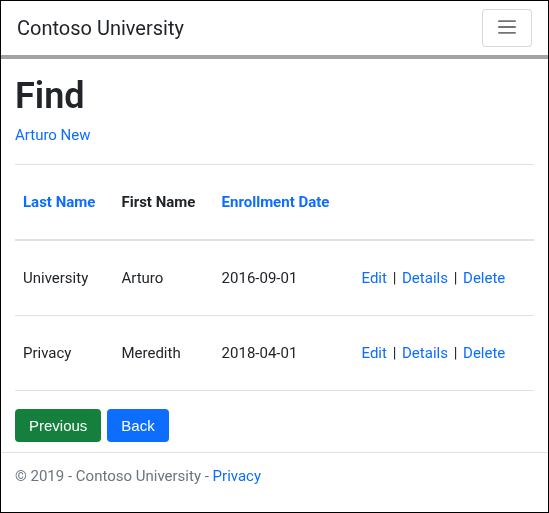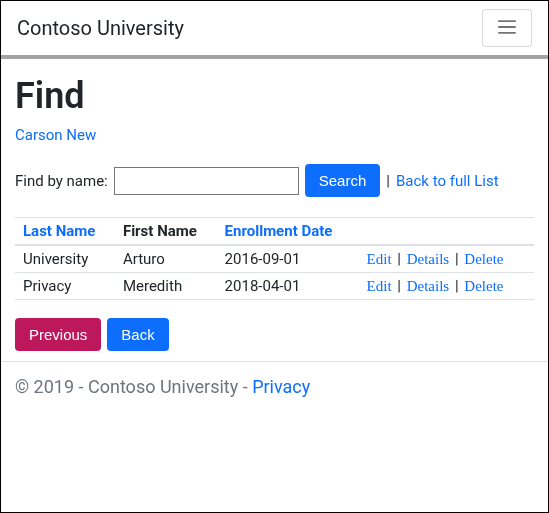--- a/index.html
+++ b/index.html
@@ -61,75 +61,68 @@
   }
   .btn {
     border: none;
     padding: 8px 14px;
     border-radius: 4px;
     font-size: 15px;
     cursor: pointer;
     color: #fff;
   }
   .btn-primary { background: #0d6efd; }
-  .btn-info-light { background: #be185d; }
+  .btn-info-light { background: #15803d; }
   .sep { color: #212529; }
   table {
     width: 100%;
     border-collapse: collapse;
     font-size: 15px;
     margin-bottom: 18px;
   }
   th, td {
     text-align: left;
-    padding: 4px 8px;
+    padding: 28px 8px;
     border-top: 1px solid #dee2e6;
   }
   thead th {
     font-weight: 700;
     border-top: 1px solid #dee2e6;
     border-bottom: 2px solid #dee2e6;
   }
   thead th a { font-weight: 700; }
   tbody tr:last-child td { border-bottom: 1px solid #dee2e6; }
-  .actions a { margin: 2px; font-family: Liberation Serif, serif; }
+  .actions a { margin: 2px; }
   .pager { display: flex; gap: 6px; }
   footer {
     border-top: 1px solid #dee2e6;
     padding: 14px;
-    font-size: 18px;
+    font-size: 15px;
     color: #6c757d;
   }
   footer a { color: #0d6efd; }
 </style>
 </head>
 <body>
 
 <nav class="navbar">
   <span class="navbar-brand">Contoso University</span>
   <button class="navbar-toggler">
     <span>
       <svg viewBox="0 0 30 30">
           <path stroke="rgba(0,0,0,.55)" stroke-width="2.5" stroke-linecap="round" d="M4 7h22M4 15h22M4 23h22"></path>
         </svg>
     </span>
   </button>
 </nav>
 
 <div class="container">
   <h1>Find</h1>
-  <a class="create-link">Carson New</a>
+  <a class="create-link">Arturo New</a>
 
-  <div class="search-row">
-    <label>Find by name:</label>
-    <input class="search-input" type="text" value="" style="">
-    <button class="btn btn-primary">Search</button>
-    <span class="sep">|</span>
-    <a>Back to full List</a>
-  </div>
 
   <table>
     <thead>
       <tr>
         <th><a>Last Name</a></th>
         <th>First Name</th>
         <th><a>Enrollment Date</a></th>
         <th></th>
       </tr>
     </thead>

